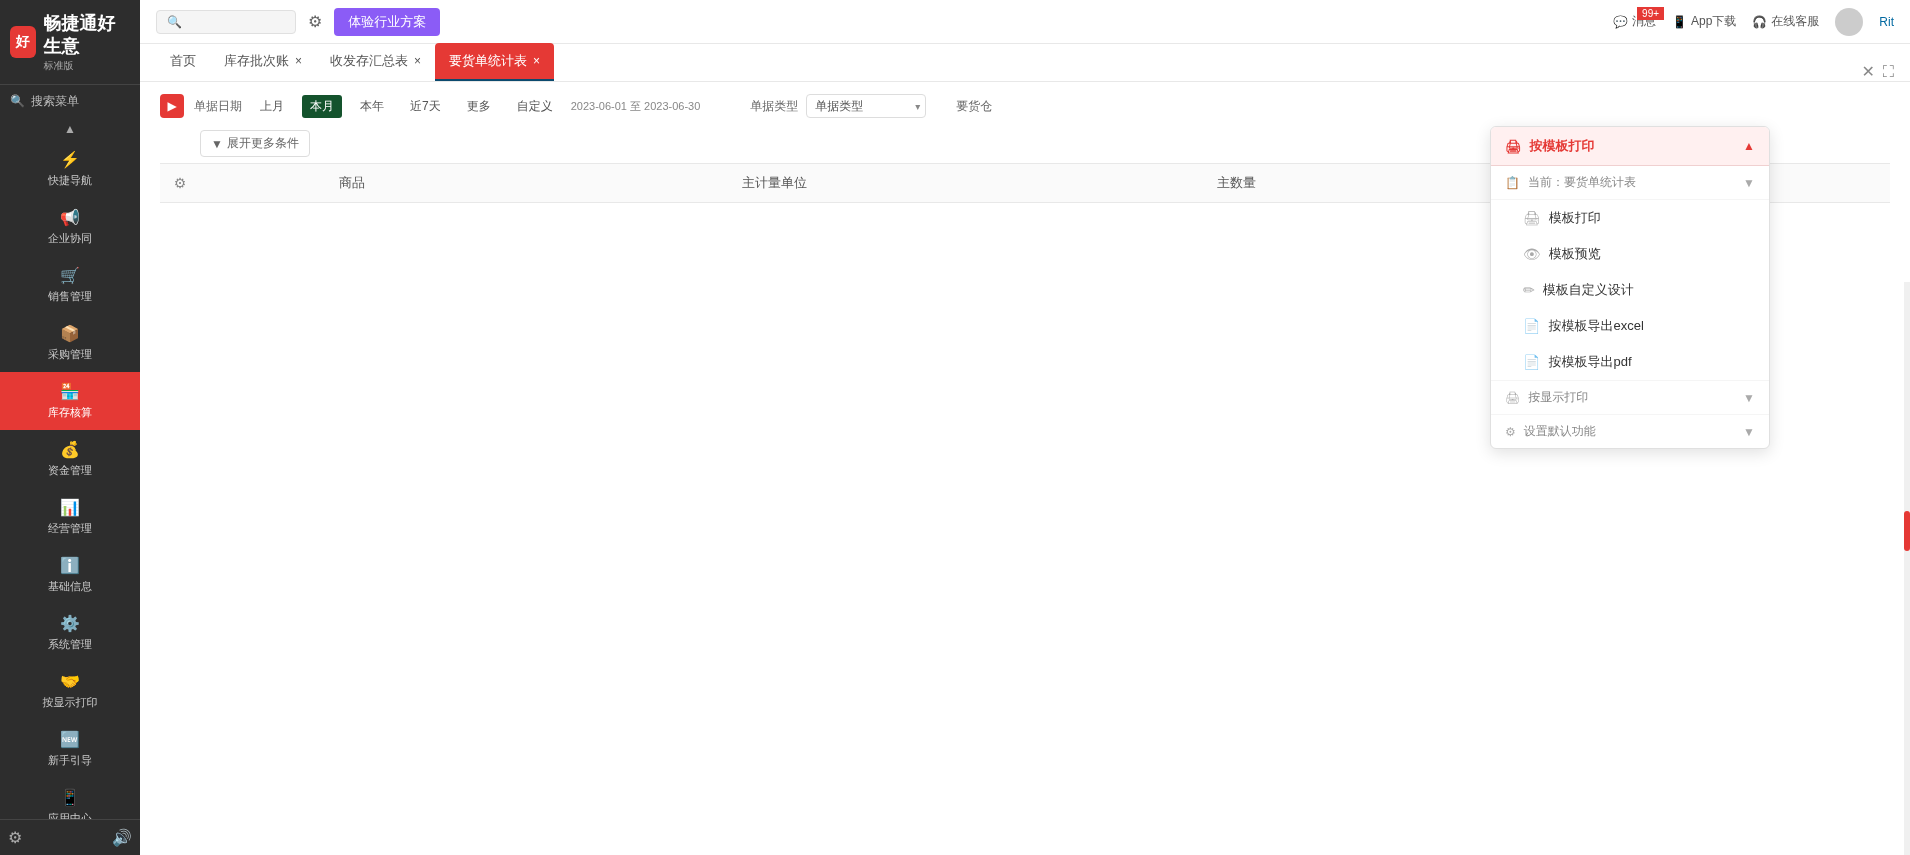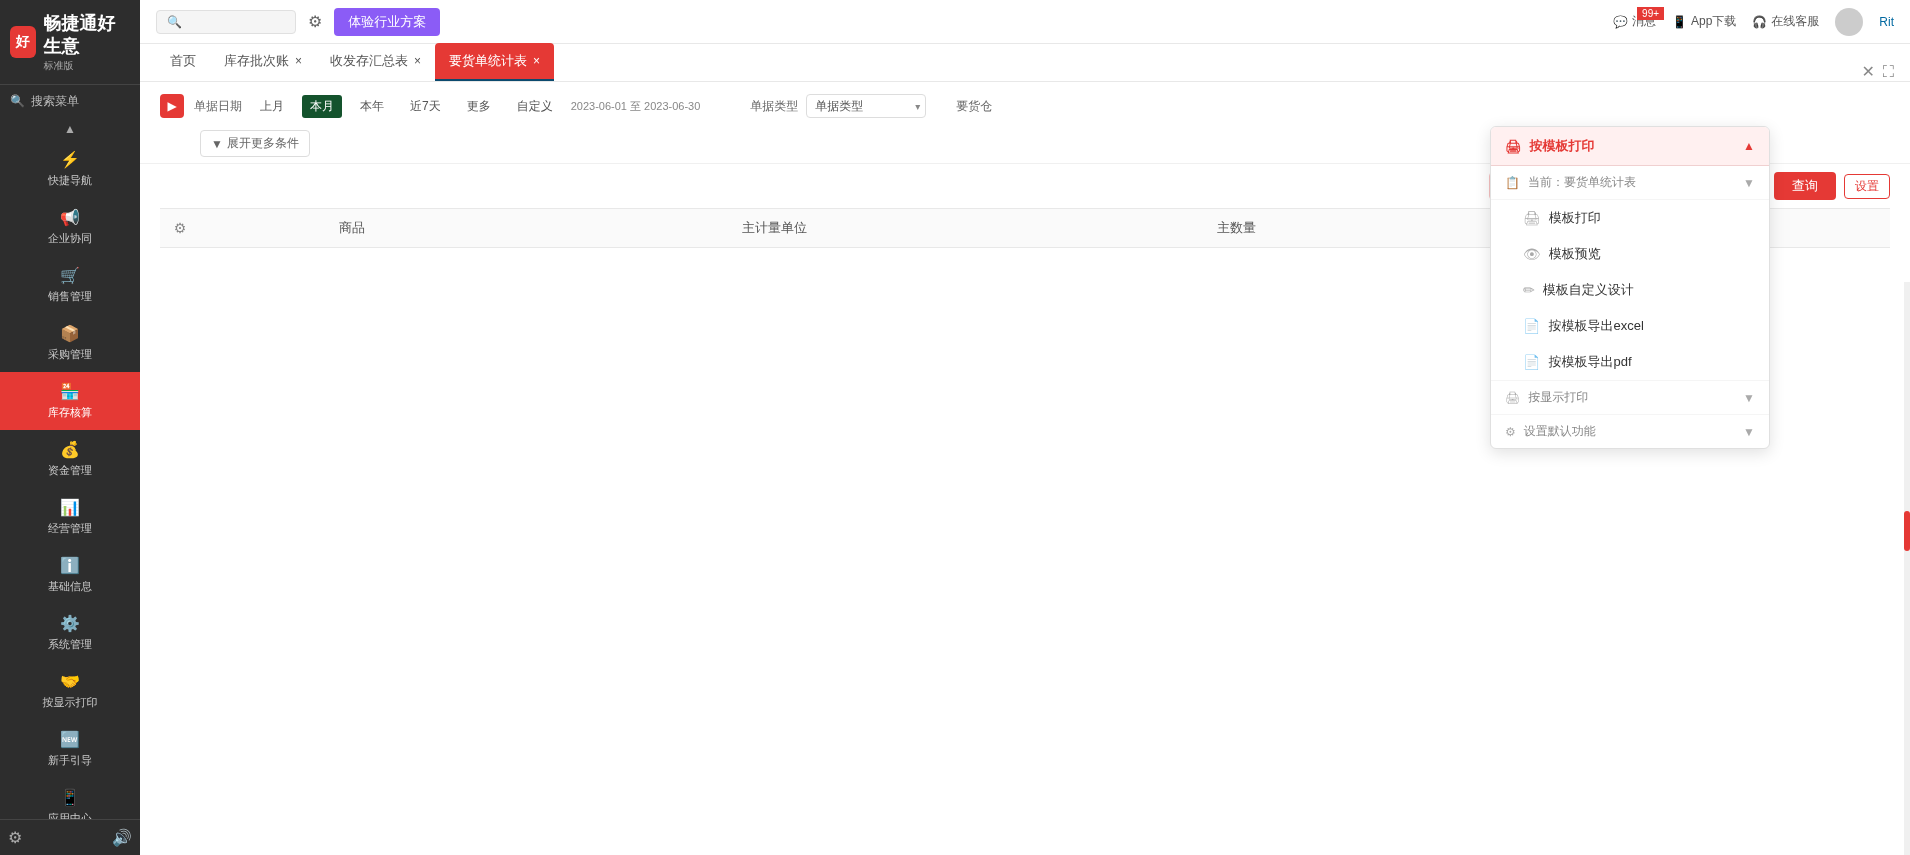--- a/index.html
+++ b/index.html
@@ -558,40 +558,20 @@
       </div>
     </div>
 
     <div style="padding:6px 20px 6px 60px;">
       <button class="filter-expand-btn">
         <span>▼</span>
         <span>展开更多条件</span>
       </button>
     </div>
 
-    <div style="padding:8px 20px;display:flex;align-items:center;gap:8px;border-top:1px solid #f0f0f0;">
-      <div style="margin-left:auto;display:flex;align-items:center;gap:8px;">
-
-        <div style="position:relative;display:flex;align-items:center;gap:4px;padding:4px 10px;border:1px solid #f5c0c0;border-radius:4px;background:#fff;color:#e53935;cursor:pointer;">
-          <span>🖨</span>
-          <span>按模板打印</span>
-          <span>▲</span>
-        </div>
-        <div style="display:flex;align-items:center;gap:4px;padding:4px 10px;border:1px solid #ddd;border-radius:4px;background:#fff;color:#555;cursor:pointer;">
-          <span>📤</span>
-          <span>导出</span>
-        </div>
-        <div style="display:flex;align-items:center;gap:4px;padding:4px 10px;border:1px solid #ddd;border-radius:4px;background:#fff;color:#555;cursor:pointer;">
-          <span>🔄</span>
-          <span>刷新</span>
-        </div>
-        <button style="background:#e53935;color:#fff;border:none;border-radius:4px;padding:5px 18px;cursor:pointer;font-size:13px;">查询</button>
-        <button class="settings-btn">设置</button>
-      </div>
-    </div>
 
     <div style="padding:0 20px;">
       <table class="data-table">
         <thead>
           <tr>
             <th style="width:40px;">
               <span class="gear-sm">⚙</span>
             </th>
             <th>商品</th>
             <th>主计量单位</th>

